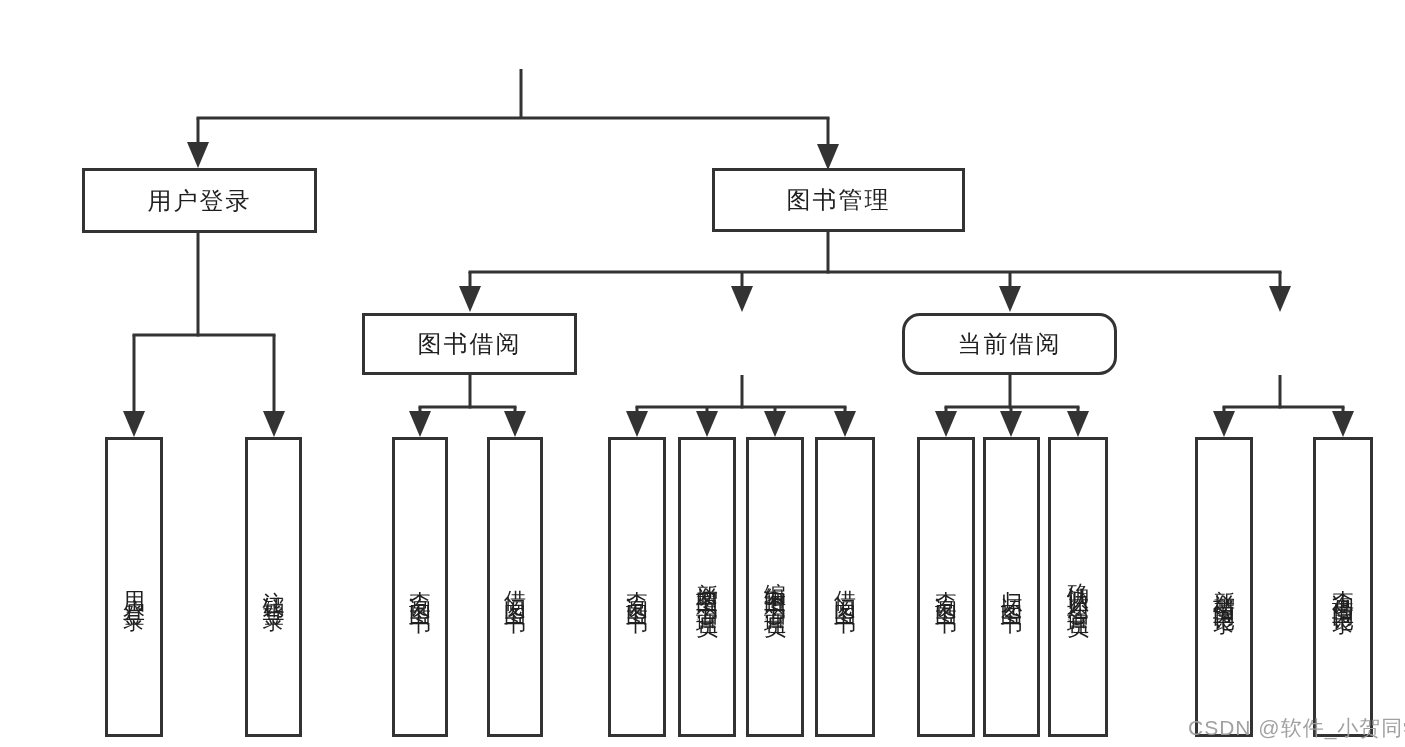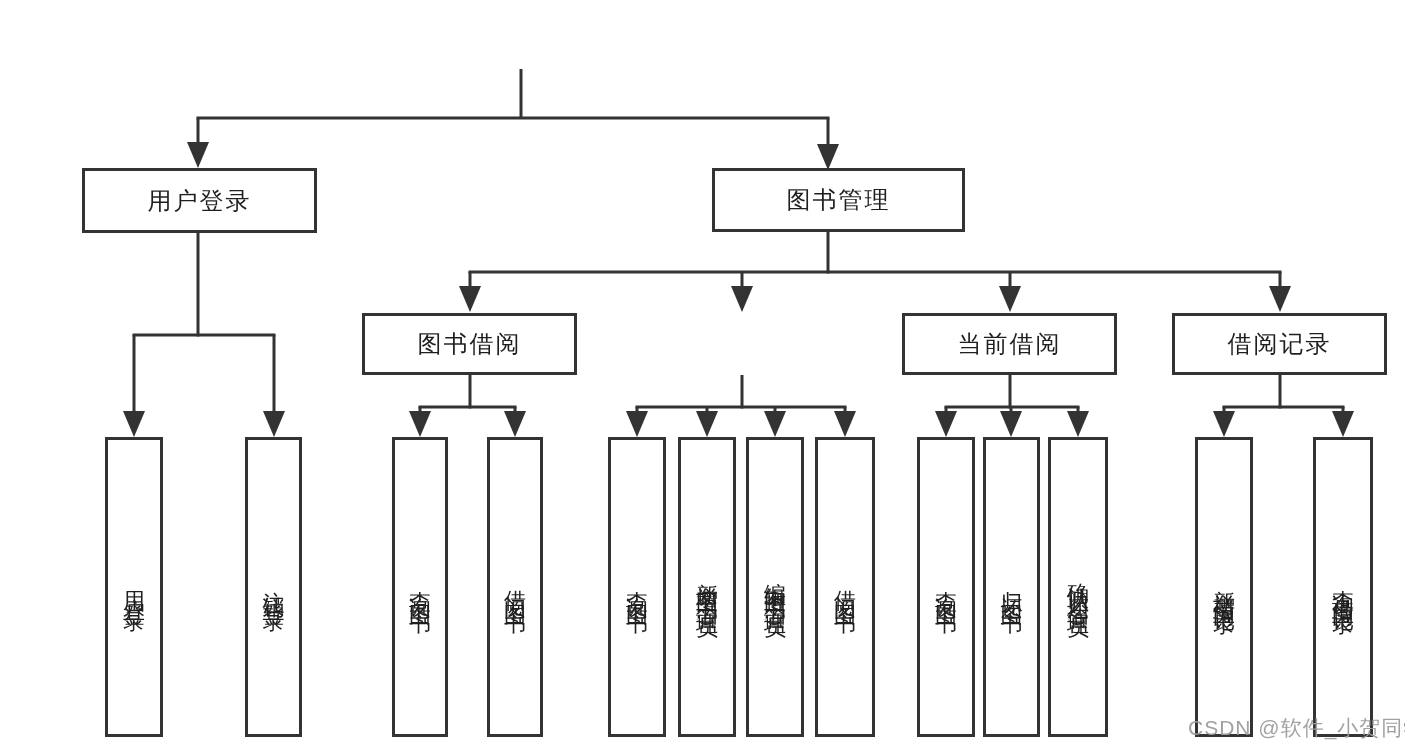--- a/index.html
+++ b/index.html
@@ -122,25 +122,22 @@
   <div class="box" style="left:82px; top:168px; width:235px; height:65px;">
     <span class="hlabel">用户登录</span>
   </div>
   <div class="box" style="left:712px; top:168px; width:253px; height:64px;">
     <span class="hlabel">图书管理</span>
   </div>
 
   <div class="box" style="left:362px; top:313px; width:215px; height:62px;">
     <span class="hlabel">图书借阅</span>
   </div>
-  <div class="box" style="left:902px; top:313px; width:215px; height:62px;">
+  <div class="box" style="left:902px; top:313px; width:215px; height:62px;border-radius:18px;">
     <span class="hlabel">当前借阅</span>
-  </div>
-  <div class="box" style="left:1172px; top:313px; width:215px; height:62px;">
-    <span class="hlabel">借阅记录</span>
   </div>
 
   <div class="box vbox" style="left:105px; top:437px; width:58px; height:300px;">
     <span>用户登录</span>
   </div>
   <div class="box vbox" style="left:245px; top:437px; width:57px; height:300px;">
     <span>注销登录</span>
   </div>
 
   <div class="box vbox" style="left:392px; top:437px; width:56px; height:300px;">

